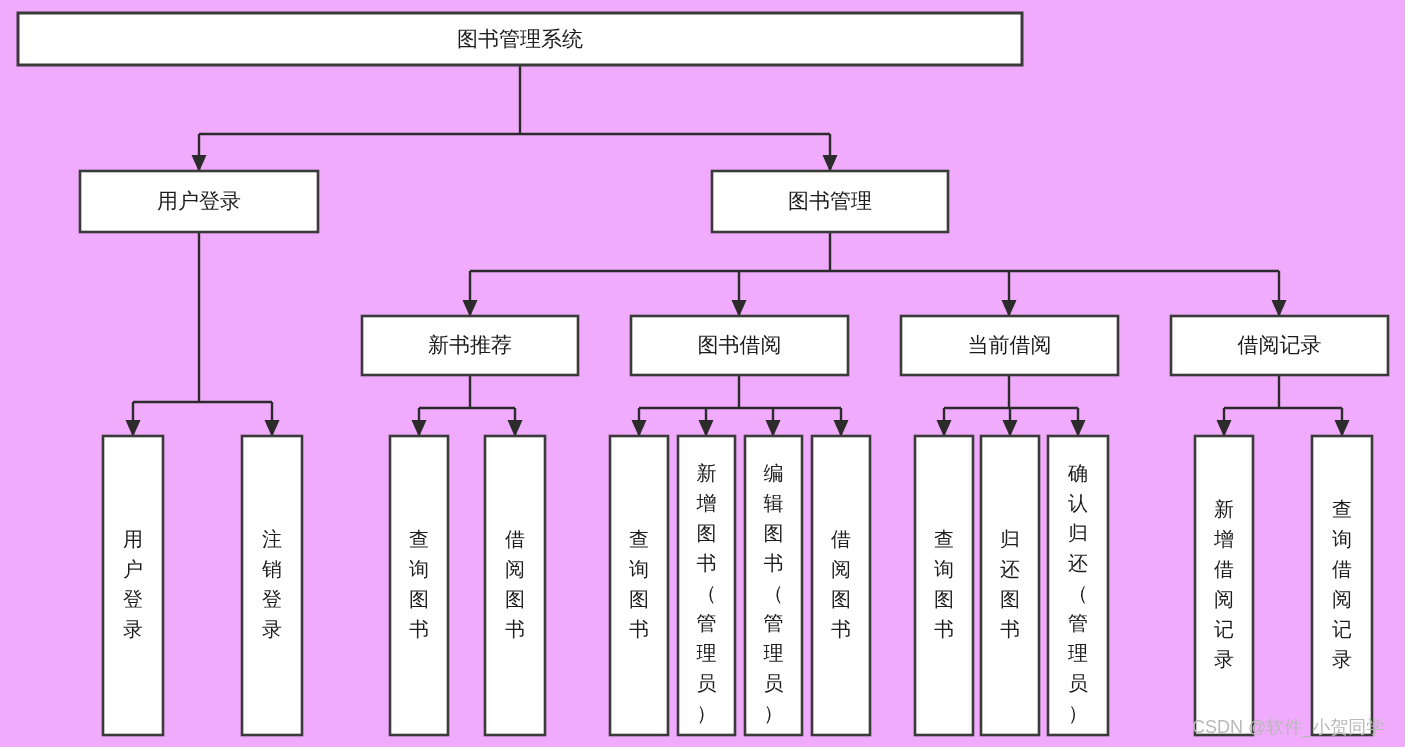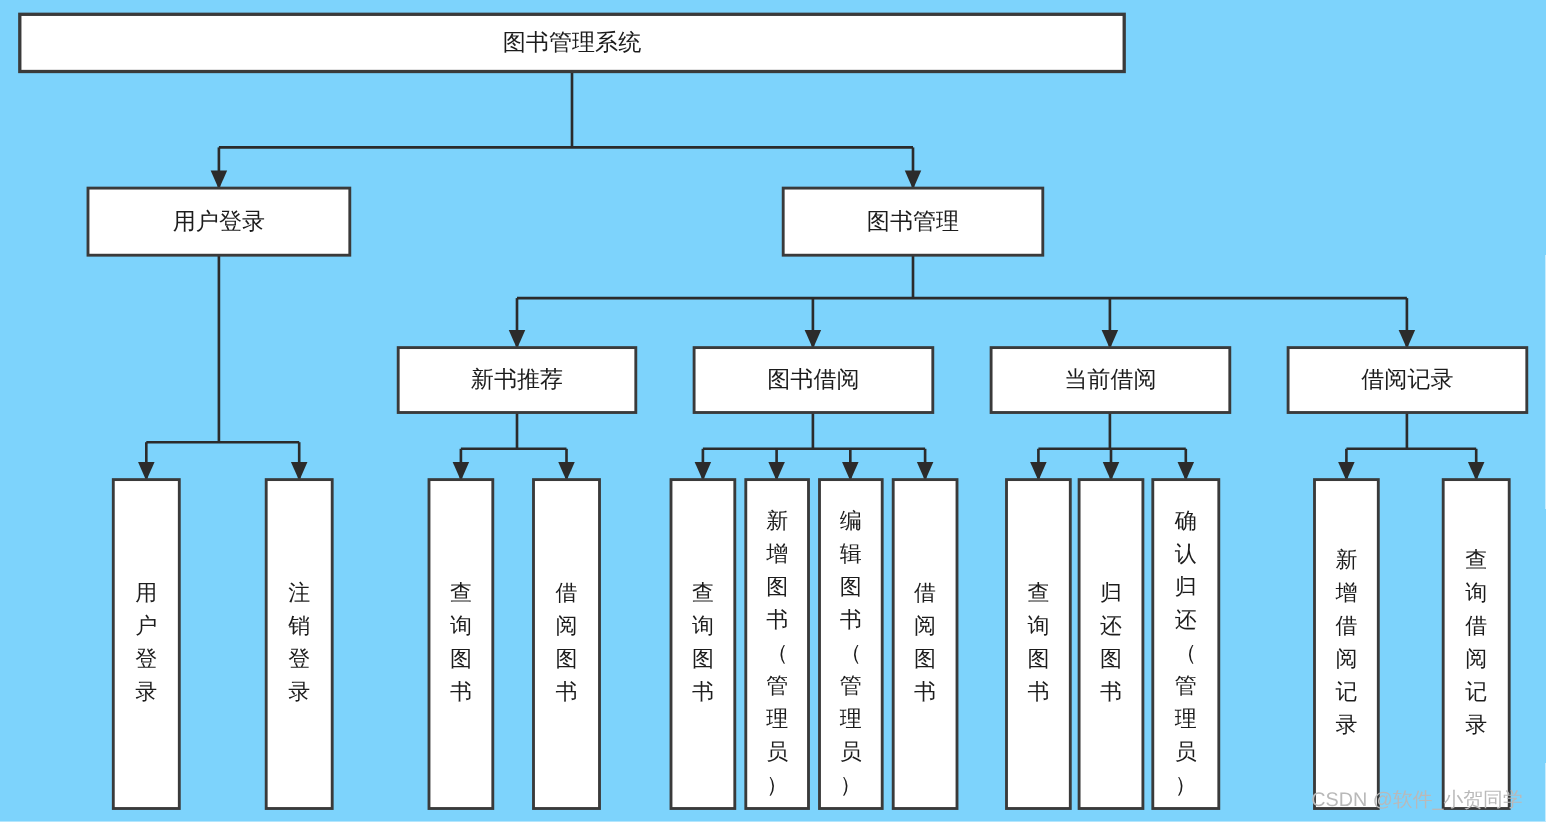--- a/index.html
+++ b/index.html
@@ -8,21 +8,21 @@
     padding: 0;
     background: #ffffff;
   }
   body {
     font-family: "Liberation Sans", "DejaVu Sans", sans-serif;
   }
   #diagram-root {
     position: relative;
     width: 1405px;
     height: 747px;
-    background: #7dd3fc;
+    background: #f0abfc;
     overflow: hidden;
   }
   svg.diagram-canvas {
     position: absolute;
     left: 0;
     top: 0;
     width: 1405px;
     height: 747px;
     display: block;
   }

